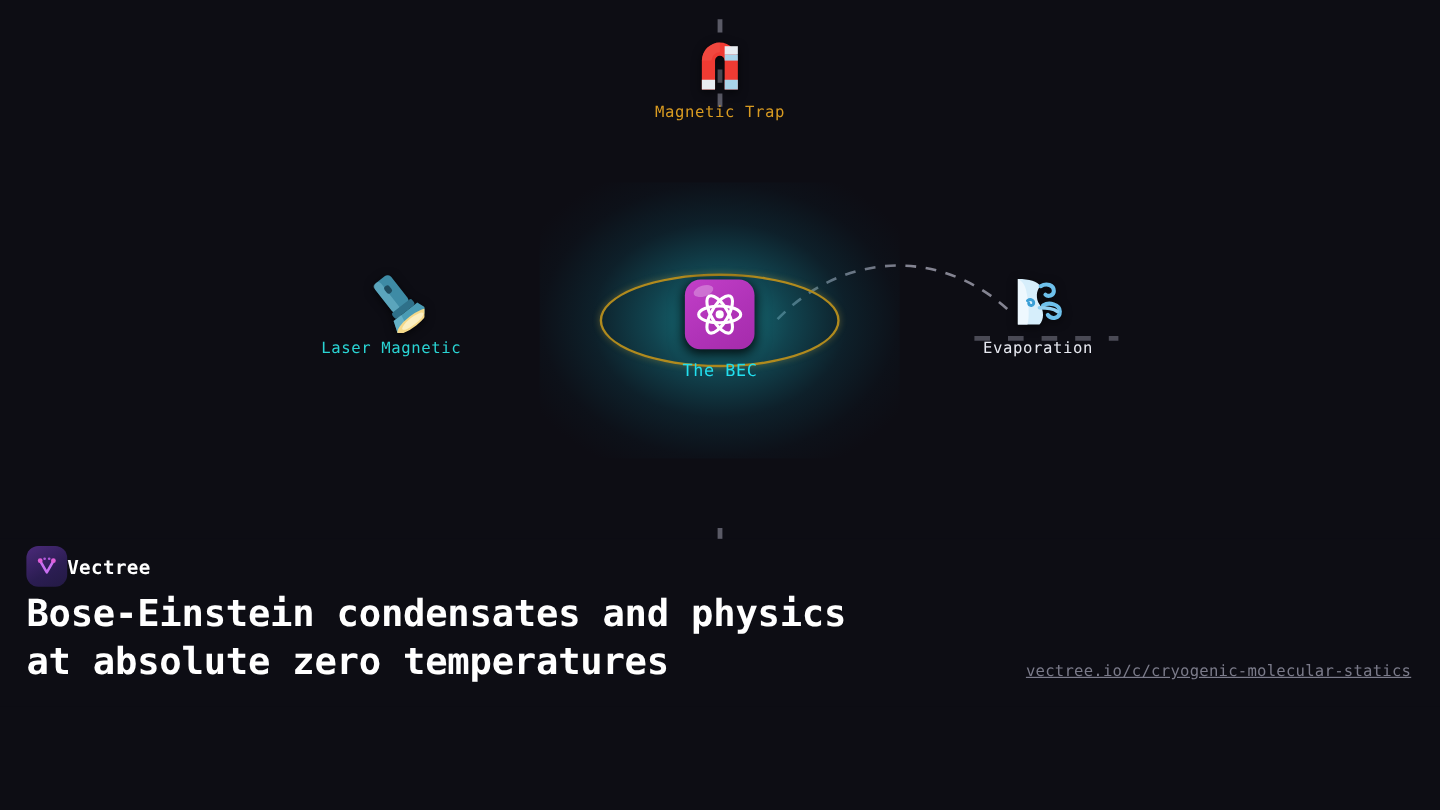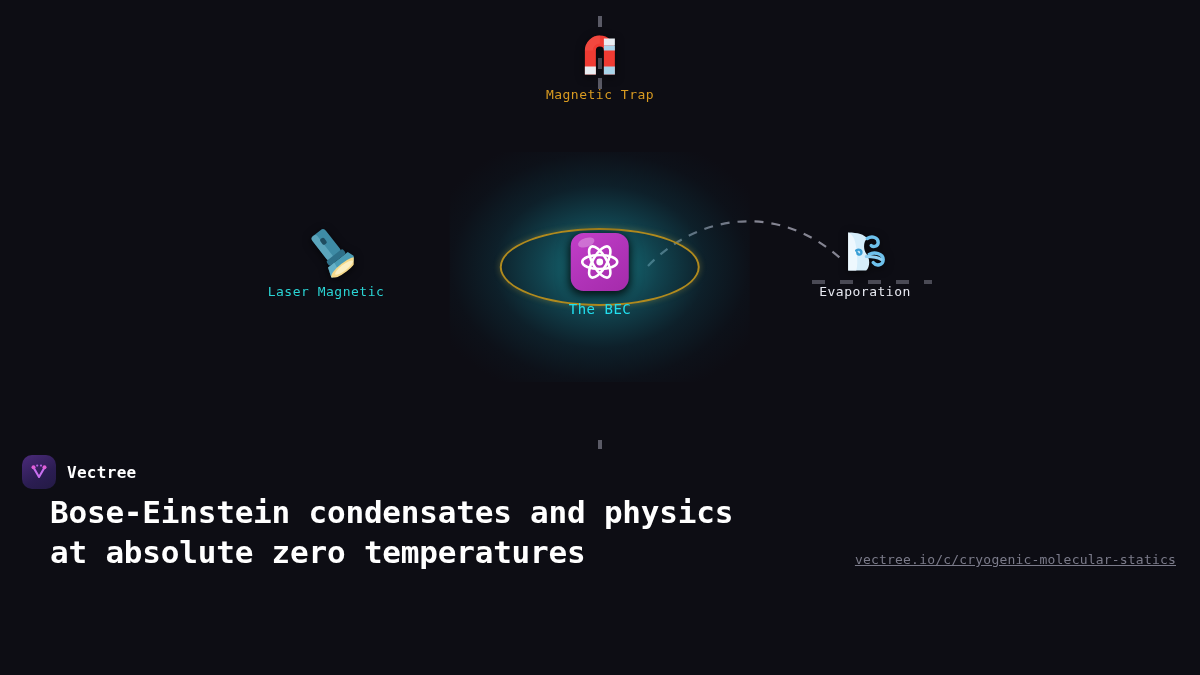--- a/index.html
+++ b/index.html
@@ -128,21 +128,20 @@
     height: 140px;
     background: #0d0d14;
     z-index: 20;
   }
   #brand {
     position: absolute;
     left: 22px;
     top: 6px;
     display: flex;
     align-items: center;
-    gap: 11px;
     justify-content: space-between;
   }
   .brand-logo {
     width: 34px;
     height: 34px;
     border-radius: 10px;
     background: linear-gradient(150deg, #4b2a7a 0%, #2b1d52 60%, #231a44 100%);
     display: flex;
     align-items: center;
     justify-content: center;
@@ -157,21 +156,20 @@
     position: absolute;
     left: 22px;
     top: 44px;
     font-size: 31px;
     font-weight: bold;
     line-height: 1.29;
     color: #ffffff;
     letter-spacing: -0.2px;
     white-space: pre-line;
     max-width: 830px;
-    margin-left: 28px;
   }
   #site-url {
     position: absolute;
     right: 24px;
     bottom: 22px;
     font-size: 13px;
     color: #7b7b8a;
     letter-spacing: 0.2px;
     text-decoration: underline;
   }

